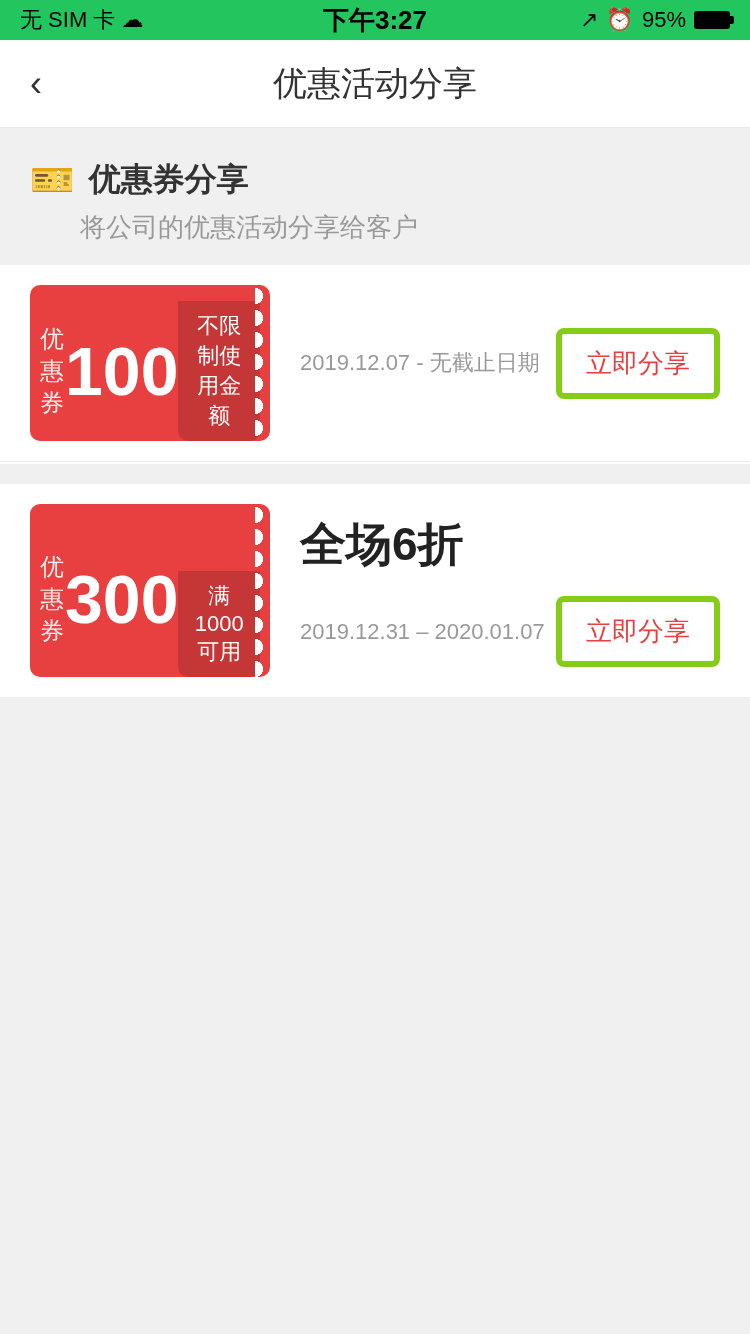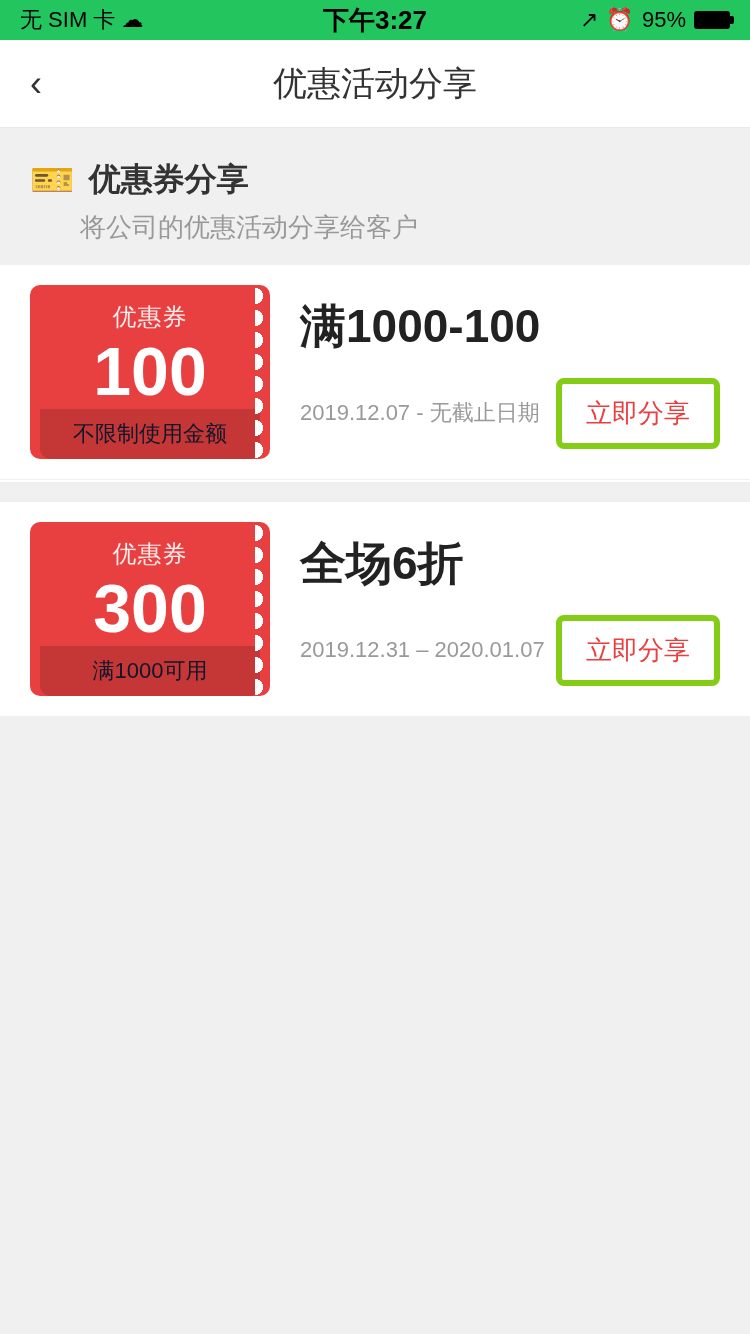--- a/index.html
+++ b/index.html
@@ -134,21 +134,21 @@
       min-height: 170px;
     }
 
     
     .coupon-left {
       width: 240px;
       min-height: 140px;
       background: #e84040;
       border-radius: 10px;
       display: flex;
-      flex-direction: column;
+      flex-direction: row;
       align-items: center;
       justify-content: space-between;
       padding: 16px 10px 0 10px;
       position: relative;
       flex-shrink: 0;
       overflow: visible;
     }
 
     
     .coupon-left::after {
@@ -176,21 +176,21 @@
       font-weight: 700;
       line-height: 1;
       margin: 4px 0;
     }
     .coupon-condition {
       width: 100%;
       background: rgba(0,0,0,0.15);
       text-align: center;
       padding: 10px 15px;
       font-size: 22px;
-      color: #0f172a;
+      color: #ffffff;
       border-radius: 0 0 10px 10px;
       margin-top: auto;
     }
 
     
     .coupon-right {
       flex: 1;
       padding: 10px 0 10px 30px;
       display: flex;
       flex-direction: column;
@@ -269,21 +269,20 @@
 
 <div class="coupon-list">
 
   <div class="coupon-card">
     <div class="coupon-left">
       <span class="coupon-type">优惠券</span>
       <span class="coupon-amount">100</span>
       <span class="coupon-condition">不限制使用金额</span>
     </div>
     <div class="coupon-right">
-      <span class="coupon-name">满1000-100</span>
       <div class="coupon-bottom-row">
         <span class="coupon-date">2019.12.07 - 无截止日期</span>
         <button class="share-btn">立即分享</button>
       </div>
     </div>
   </div>
 
   <div class="card-separator"></div>
 
   <div class="coupon-card">

